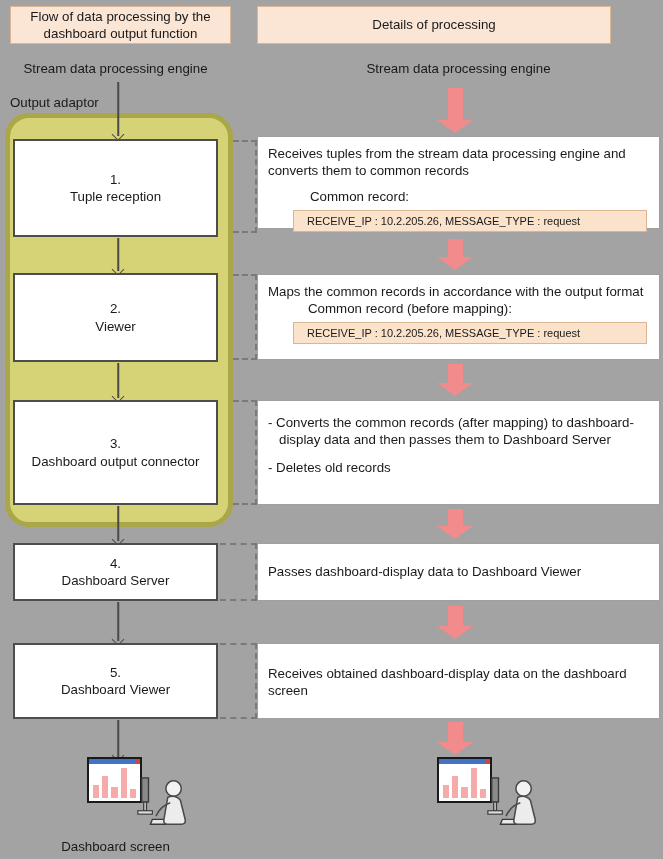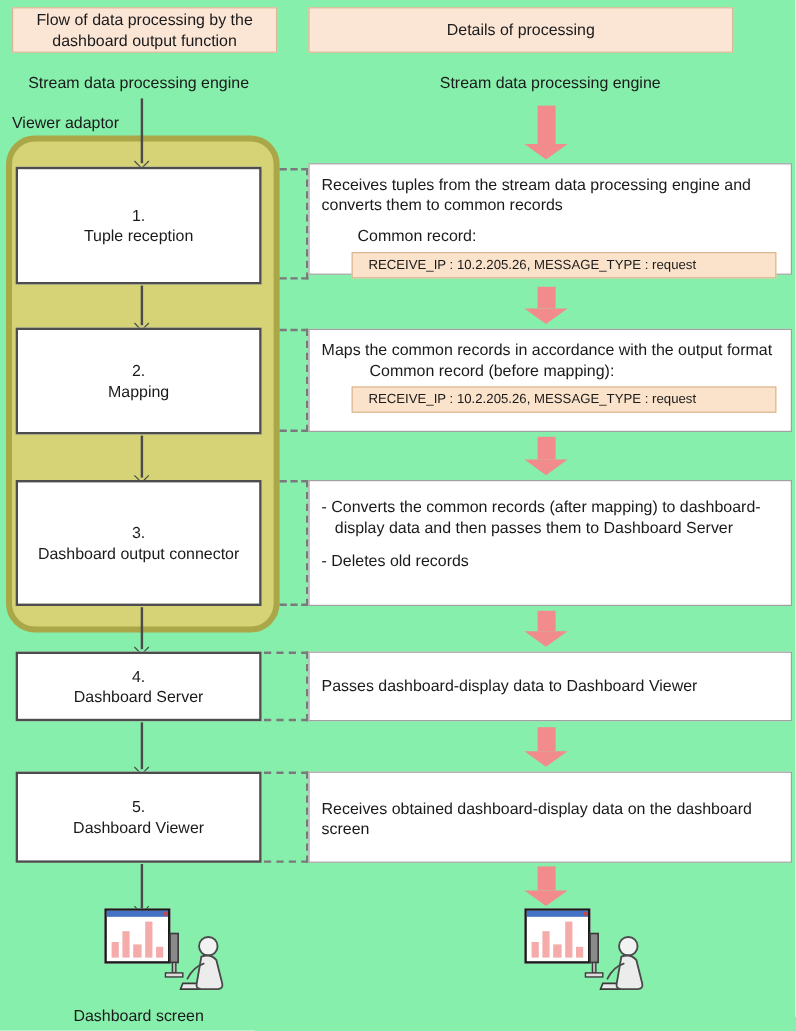--- a/index.html
+++ b/index.html
@@ -5,21 +5,21 @@
   :root{
     --peach-fill:#fbe5d5; --peach-border:#d9b796;
     --chip-fill:#fbe2ca; --chip-border:#dbb690;
     --green-fill:#d6d377; --green-border:#a9a747;
     --pink:#f28b8b; --blue:#4472c4; --red:#cc4444;
     --ink:#1a1a1a; --line:#4a4a4a; --detail-border:#a0a0a0; --flow-border:#4d4d4d;
   }
   *{margin:0;padding:0;box-sizing:border-box;}
   html,body{background:#fff;}
   body{font-family:"Liberation Sans",sans-serif;color:var(--ink);}
-  #canvas{position:relative;width:663px;height:859px;background:#86efac;overflow:hidden;font-size:13.3px;line-height:1.28;}
+  #canvas{position:relative;width:663px;height:859px;background:#a3a3a3;overflow:hidden;font-size:13.3px;line-height:1.28;}
 
   .hdr{position:absolute;display:flex;align-items:center;justify-content:center;text-align:center;
        background:var(--peach-fill);border:1px solid var(--peach-border);padding:2px 8px;height:38px;}
   #hdr-left{left:10px;top:6px;width:221px;}
   #hdr-right{left:257px;top:6px;width:354px;}
 
   .lbl{position:absolute;white-space:nowrap;}
   #lbl-engine-left{left:13px;top:60px;width:205px;text-align:center;}
   #lbl-engine-right{left:257px;top:60px;width:403px;text-align:center;}
   #lbl-adaptor{left:10px;top:94px;}
@@ -40,21 +40,21 @@
   #br4{left:220px;top:543px;width:37px;height:58px;}
   #br5{left:220px;top:643px;width:37px;height:76px;}
 
   .detail{position:absolute;left:257px;width:403px;background:#fff;border:1px solid var(--detail-border);padding:8px 10px;}
   #dt1{top:136px;height:93px;}
   #dt2{top:274px;height:86px;}
   #dt3{top:400px;height:105px;padding-top:13px;}
   #dt4{top:543px;height:58px;display:flex;align-items:center;}
   #dt5{top:643px;height:76px;padding-top:21px;}
 
-  .rec-label{margin-left:30px;margin-top:9px;}
+  .rec-label{margin-left:42px;margin-top:9px;}
   #dt2 .rec-label{margin-left:40px;margin-top:0;}
   .chip{margin:5px 2px 0 25px;background:var(--chip-fill);border:1px solid var(--chip-border);
         padding:3px 13px;font-size:11px;white-space:nowrap;}
   .bullet{padding-left:11px;text-indent:-11px;}
   .bullet + .bullet{margin-top:11px;}
 
   
   .varrow{position:absolute;width:14px;}
   .varrow .shaft{position:absolute;left:50%;top:0;bottom:3px;width:1.5px;background:var(--line);transform:translateX(-50%);}
   .varrow .vhead{position:absolute;bottom:0;left:50%;width:9px;height:9px;
@@ -95,21 +95,21 @@
 
   <div class="hdr" id="hdr-left">
     <span>Flow of data processing by the dashboard output function</span>
   </div>
   <div class="hdr" id="hdr-right">
     <span>Details of processing</span>
   </div>
 
   <div class="lbl" id="lbl-engine-left">Stream data processing engine</div>
   <div class="lbl" id="lbl-engine-right">Stream data processing engine</div>
-  <div class="lbl" id="lbl-adaptor">Viewer adaptor</div>
+  <div class="lbl" id="lbl-adaptor">Output adaptor</div>
 
   <div id="green-frame"></div>
 
   <div class="varrow" id="va0">
       <div class="shaft"></div>
       <div class="vhead"></div>
     </div>
   <div class="varrow" id="va1">
       <div class="shaft"></div>
       <div class="vhead"></div>
@@ -130,21 +130,21 @@
       <div class="shaft"></div>
       <div class="vhead"></div>
     </div>
 
   <div class="flowbox" id="fb1">
     <div>1.</div>
     <div>Tuple reception</div>
   </div>
   <div class="flowbox" id="fb2">
     <div>2.</div>
-    <div>Mapping</div>
+    <div>Viewer</div>
   </div>
   <div class="flowbox" id="fb3">
     <div>3.</div>
     <div>Dashboard output connector</div>
   </div>
   <div class="flowbox" id="fb4">
     <div>4.</div>
     <div>Dashboard Server</div>
   </div>
   <div class="flowbox" id="fb5">

